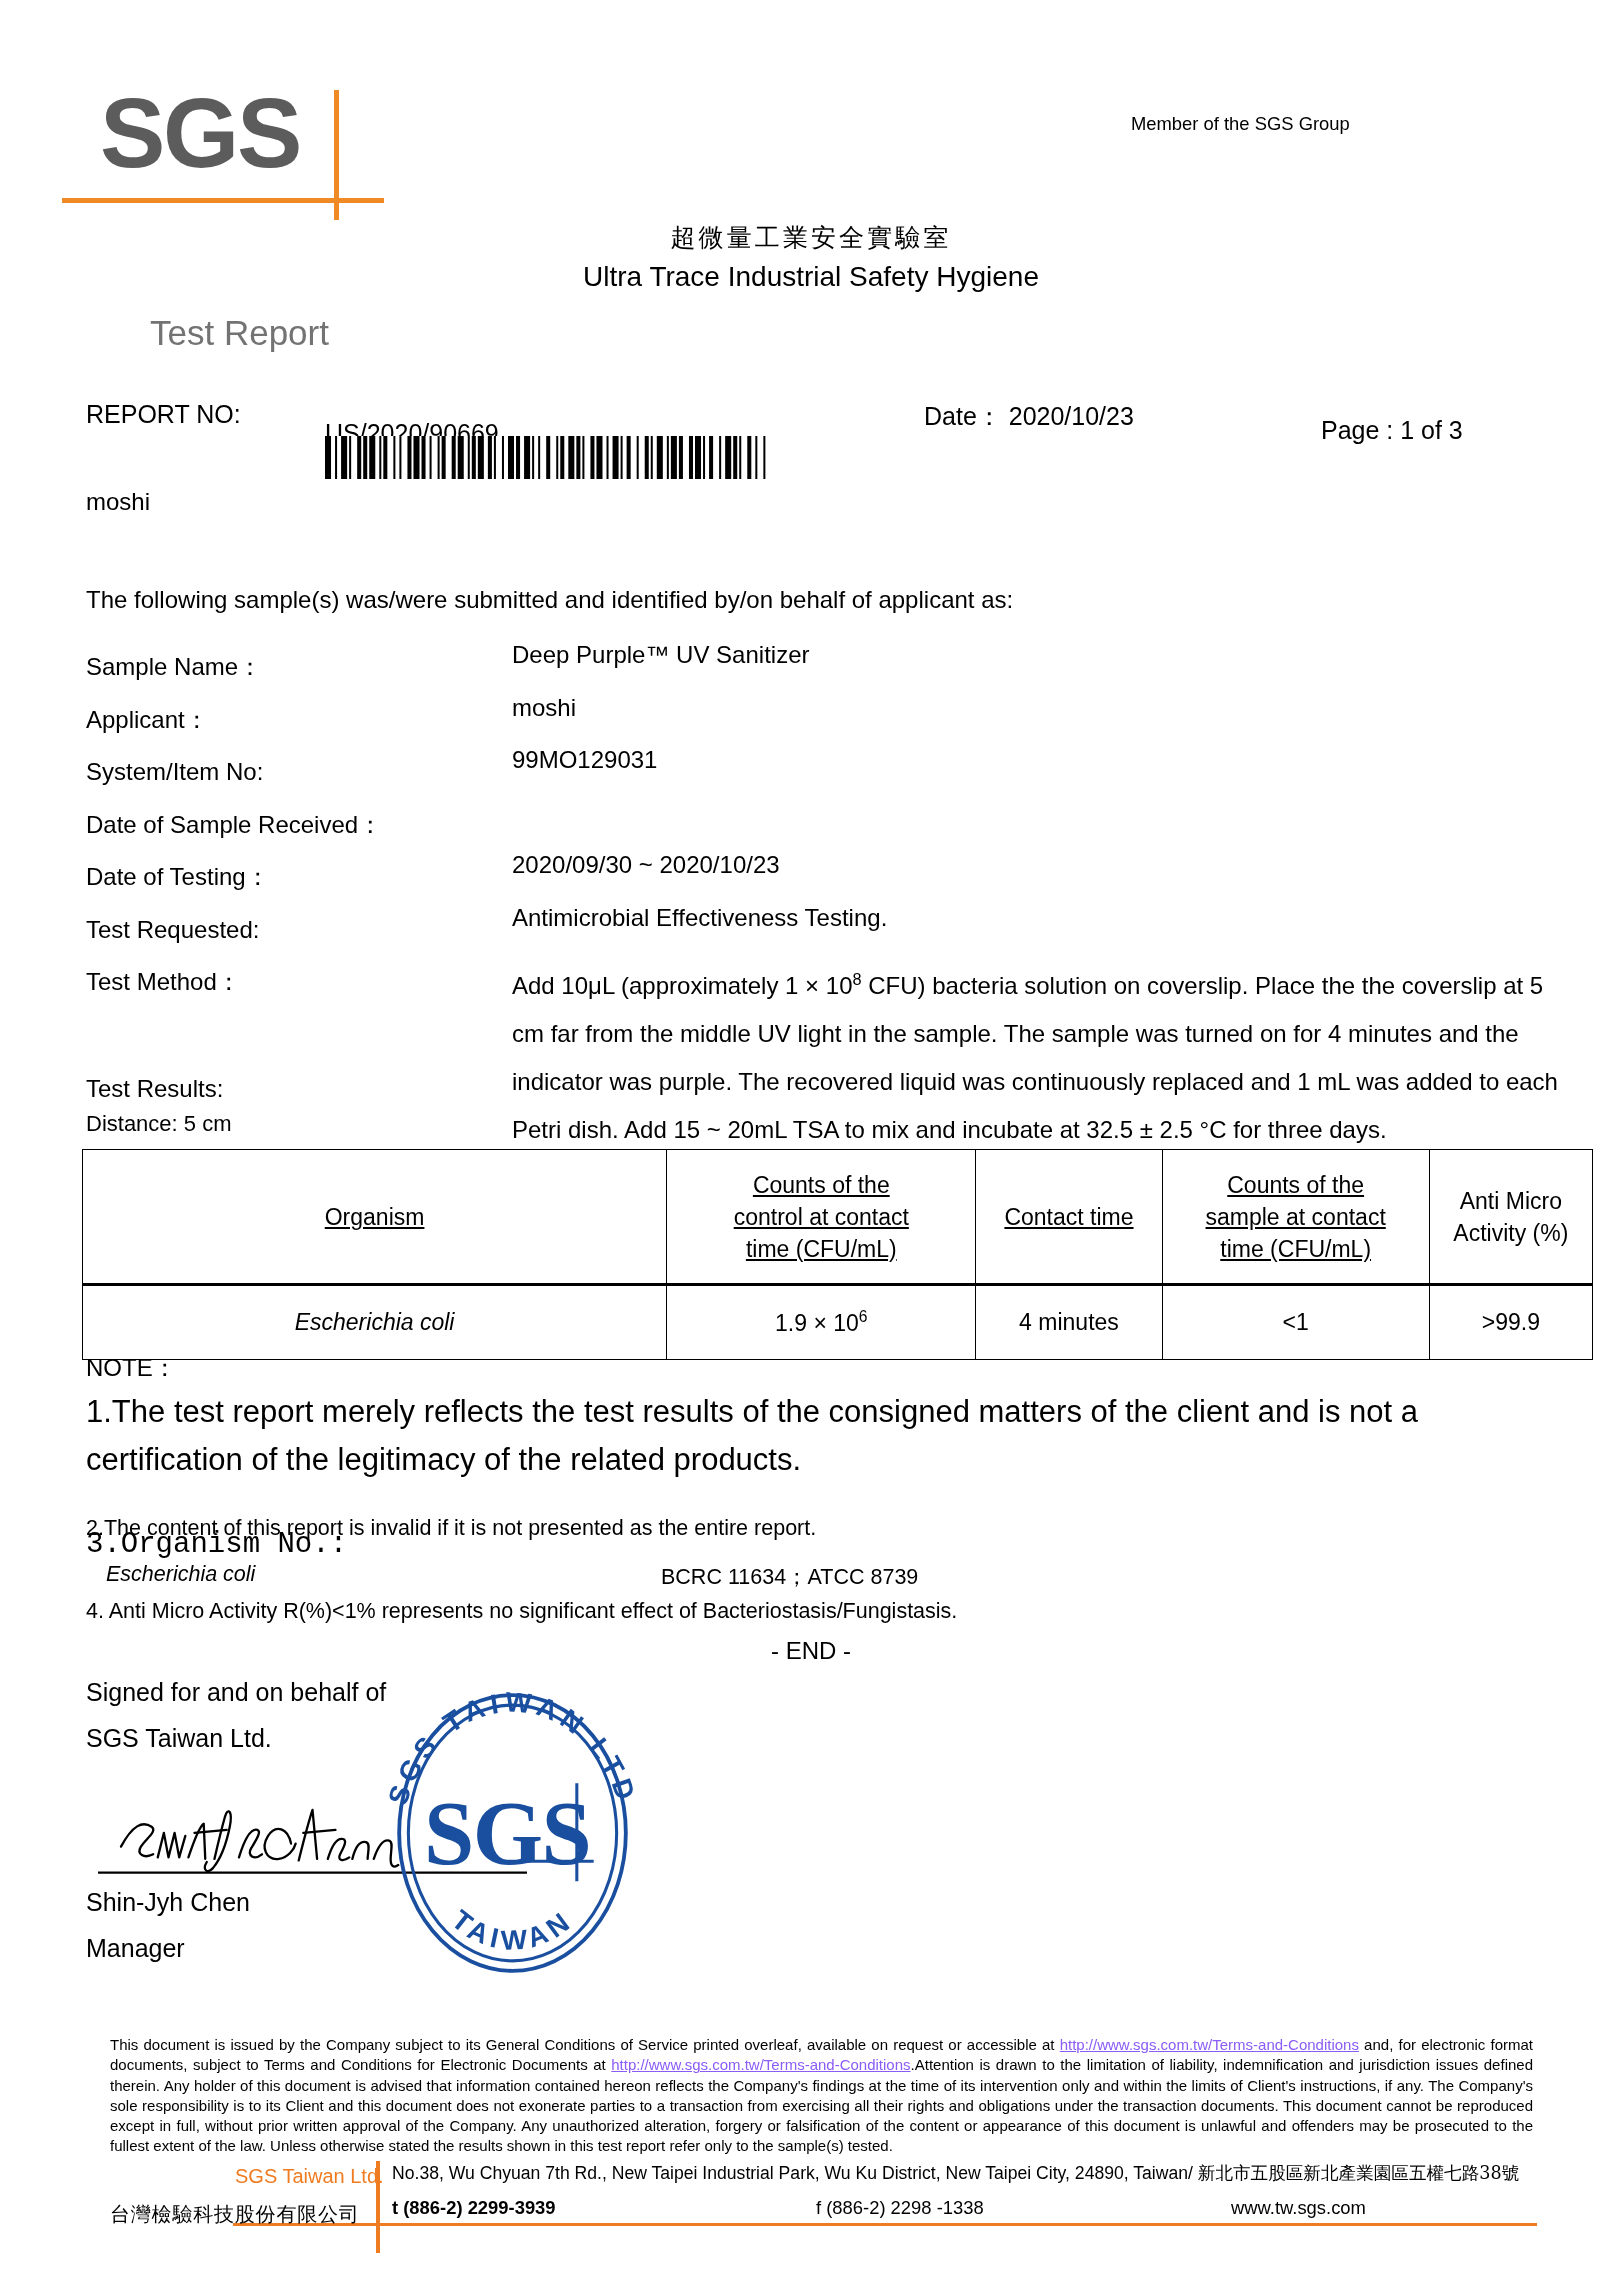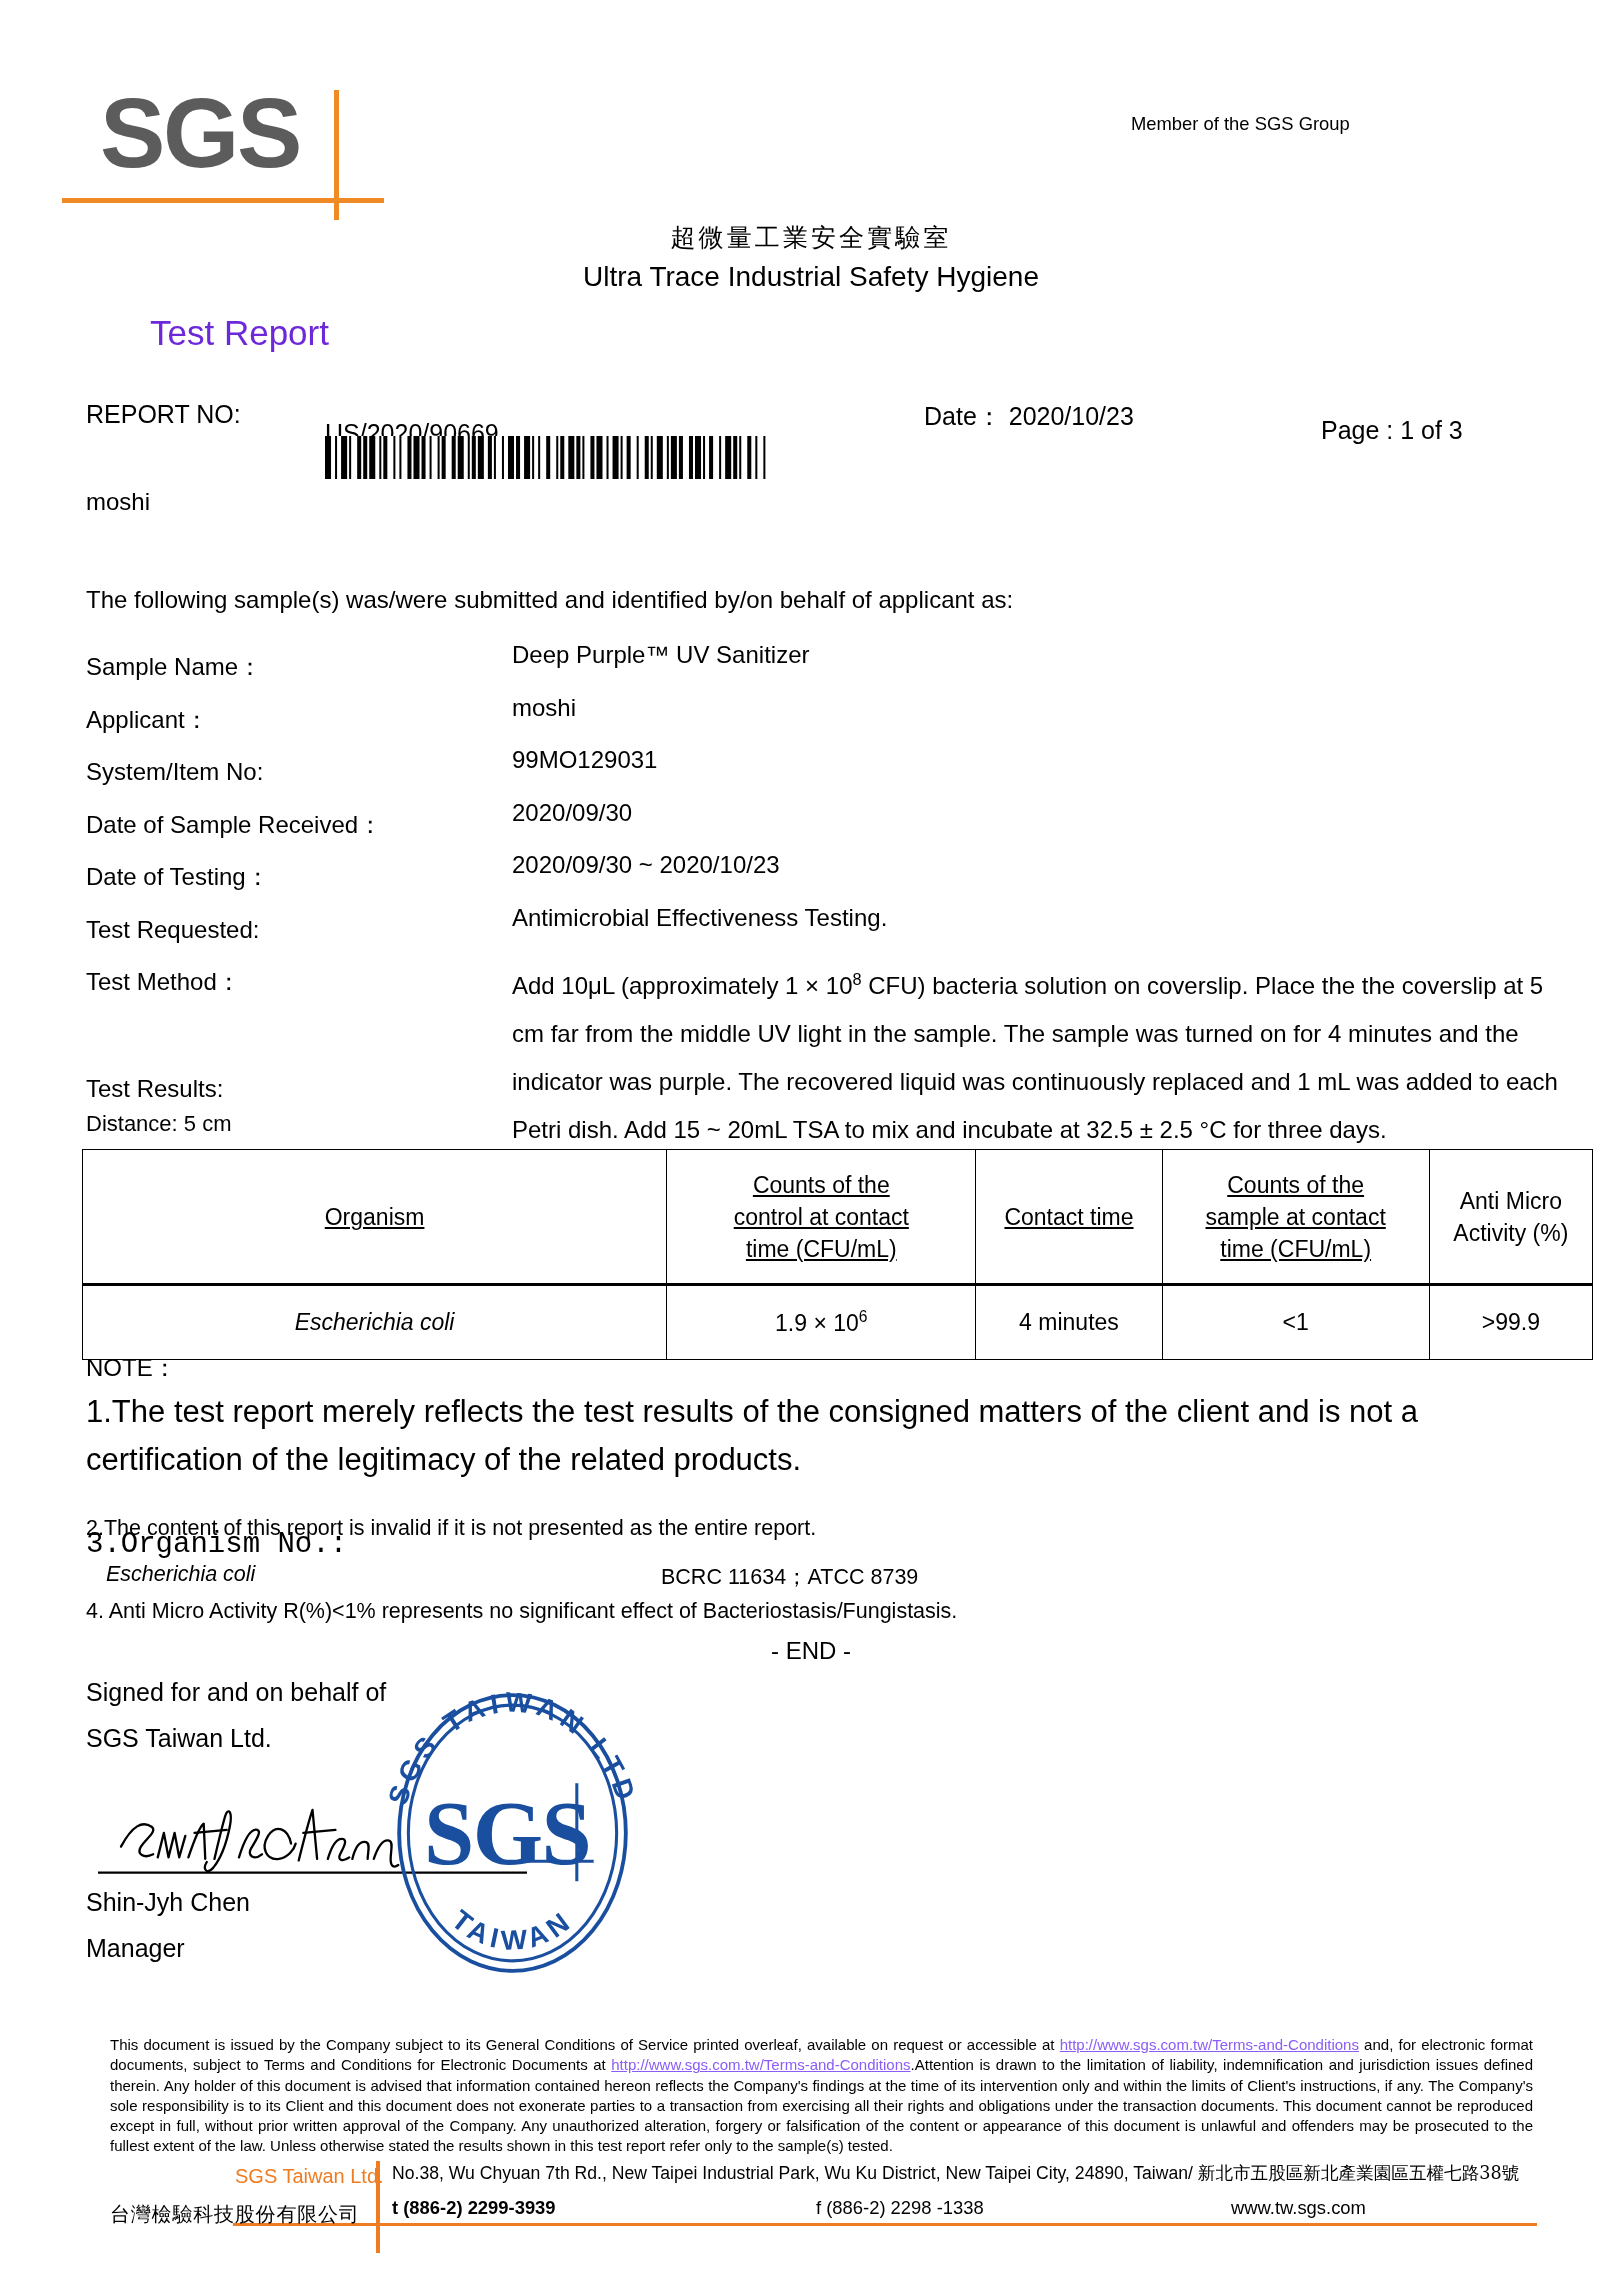--- a/index.html
+++ b/index.html
@@ -74,21 +74,21 @@
     text-align: center;
     font-size: 28px;
     color: #000;
   }
 
   .test-report-title {
     position: absolute;
     left: 150px;
     top: 313px;
     font-size: 35px;
-    color: #6d28d9;
+    color: #737373;
   }
 
   
   .report-no-label {
     position: absolute;
     left: 86px;
     top: 400px;
     font-size: 25px;
   }
   .report-no-value {
@@ -488,21 +488,20 @@
     <div class="field-row">
       <div class="field-label">Applicant：</div>
       <div class="field-value">moshi</div>
     </div>
     <div class="field-row">
       <div class="field-label">System/Item No:</div>
       <div class="field-value">99MO129031</div>
     </div>
     <div class="field-row">
       <div class="field-label">Date of Sample Received：</div>
-      <div class="field-value">2020/09/30</div>
     </div>
     <div class="field-row">
       <div class="field-label">Date of Testing：</div>
       <div class="field-value">2020/09/30 ~ 2020/10/23</div>
     </div>
     <div class="field-row">
       <div class="field-label">Test Requested:</div>
       <div class="field-value">Antimicrobial Effectiveness Testing.</div>
     </div>
     <div class="field-row">

